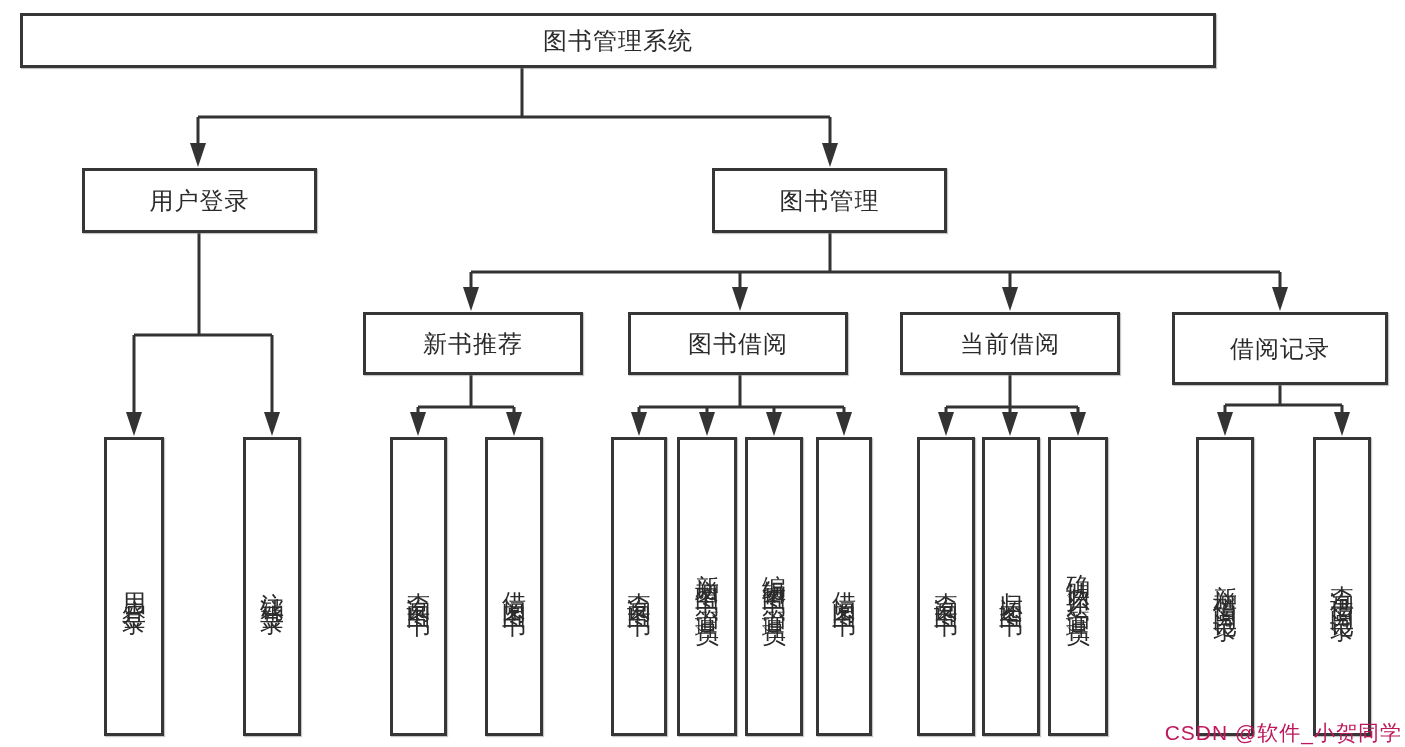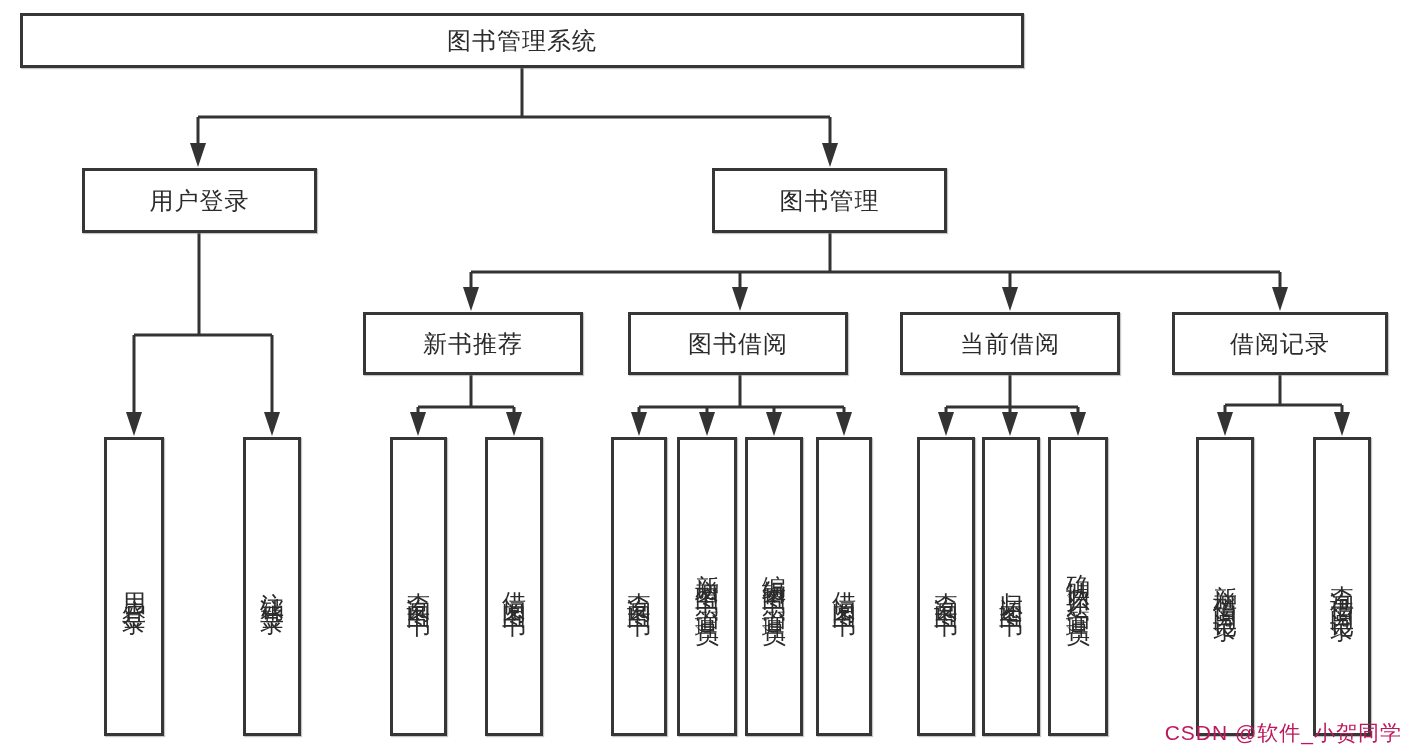--- a/index.html
+++ b/index.html
@@ -87,41 +87,41 @@
       <path d="M766 412 L782 412 L774 436 Z"></path>
       <path d="M836 412 L852 412 L844 436 Z"></path>
       <path d="M938 412 L954 412 L946 436 Z"></path>
       <path d="M1002 412 L1018 412 L1010 436 Z"></path>
       <path d="M1070 412 L1086 412 L1078 436 Z"></path>
       <path d="M1217 412 L1233 412 L1225 436 Z"></path>
       <path d="M1334 412 L1350 412 L1342 436 Z"></path>
     </g>
   </svg>
 
-  <div class="box h" style="left:20px; top:13px; width:1004px; height:55px;">
+  <div class="box h" style="left:20px; top:13px; width:1196px; height:55px;">
     <span>图书管理系统</span>
   </div>
 
   <div class="box h" style="left:82px; top:168px; width:235px; height:65px;">
     <span>用户登录</span>
   </div>
   <div class="box h" style="left:363px; top:312px; width:220px; height:63px;">
     <span>新书推荐</span>
   </div>
 
   <div class="box h" style="left:712px; top:168px; width:235px; height:65px;">
     <span>图书管理</span>
   </div>
   <div class="box h" style="left:900px; top:312px; width:220px; height:63px;">
     <span>当前借阅</span>
   </div>
   <div class="box h" style="left:628px; top:312px; width:220px; height:63px;">
     <span>图书借阅</span>
   </div>
-  <div class="box h" style="left:1172px; top:312px; width:216px; height:63px;">
+  <div class="box h" style="left:1172px; top:312px; width:216px; height:73px;">
     <span>借阅记录</span>
   </div>
 
   <div class="box v" style="left:104px; top:437px; width:60px; height:299px;">
     <span>用户登录</span>
   </div>
   <div class="box v" style="left:243px; top:437px; width:58px; height:299px;">
     <span>注销登录</span>
   </div>
 

